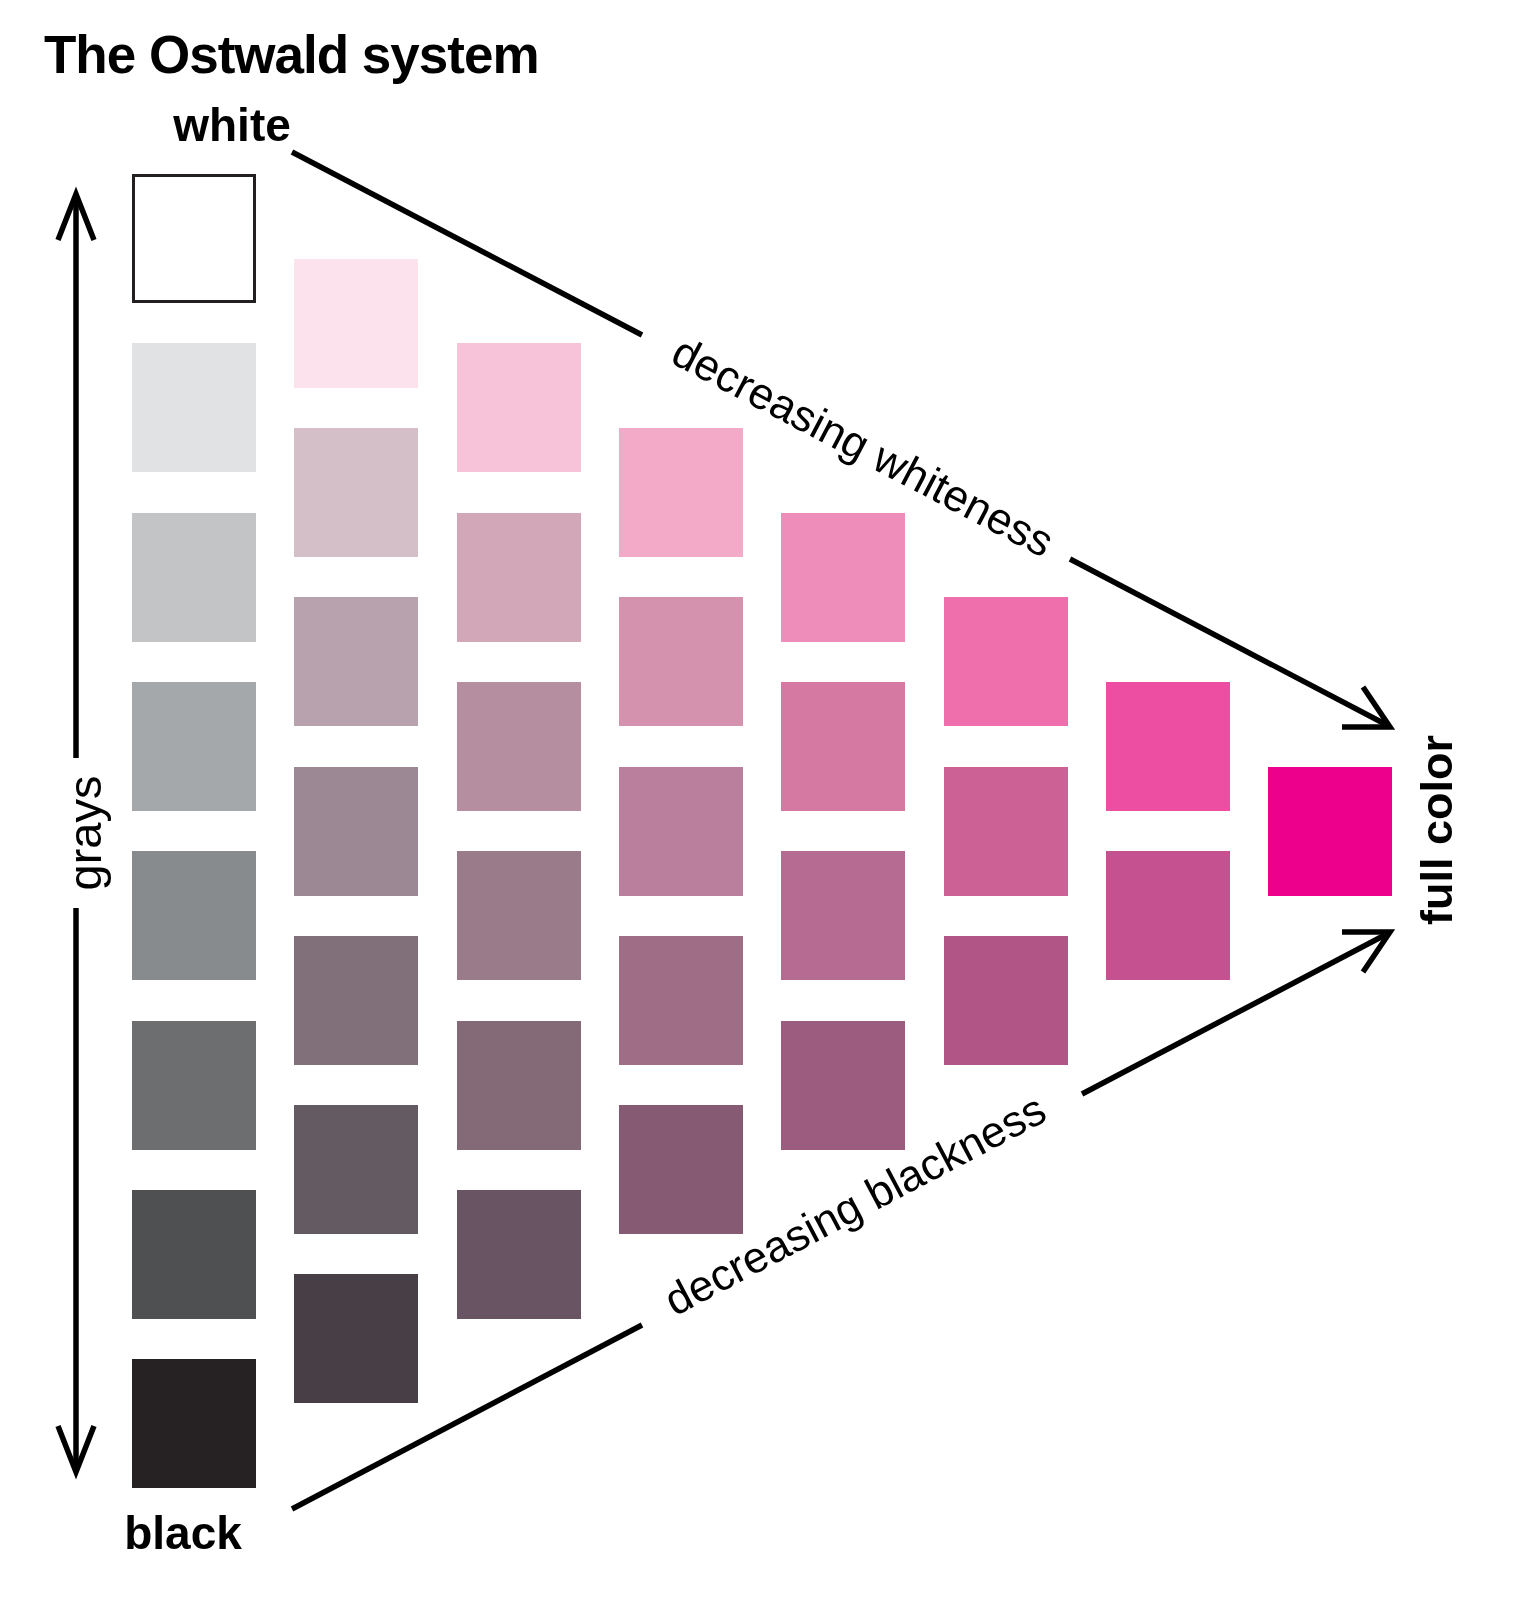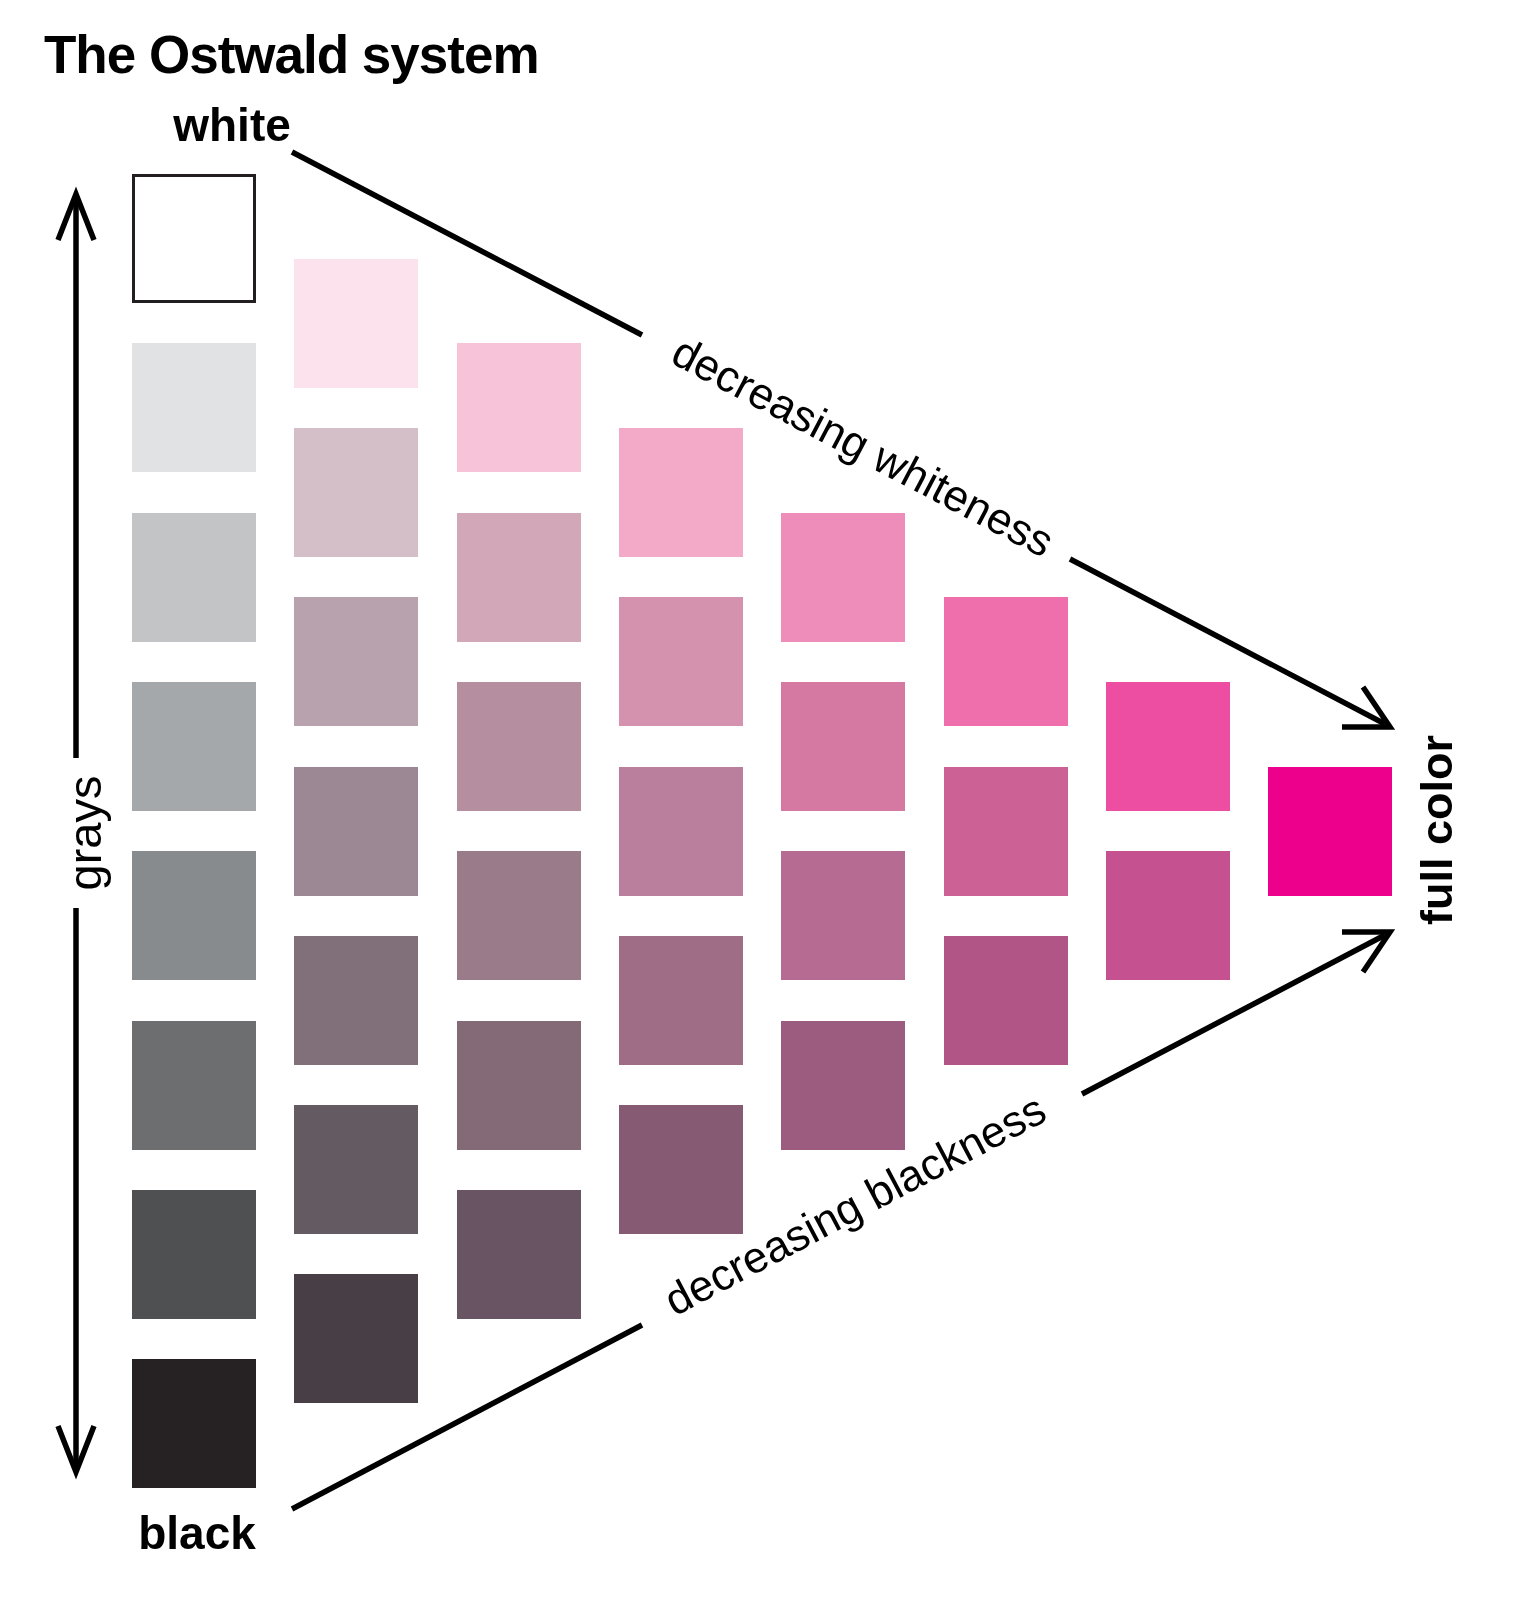--- a/index.html
+++ b/index.html
@@ -4,21 +4,21 @@
 <style>
   html,body{margin:0;padding:0;background:#ffffff;}
   body{width:1522px;height:1600px;position:relative;overflow:hidden;
        font-family:"Liberation Sans", sans-serif;color:#000;}
   .canvas{position:absolute;inset:0;text-align:right;}
   .title{position:absolute;left:44px;top:24px;font-size:53px;font-weight:bold;letter-spacing:-1px;}
   .lbl{position:absolute;font-size:46px;font-weight:bold;white-space:nowrap;}
   .center-x{transform:translateX(-50%);}
   .rot{transform:translate(-50%,-50%) rotate(-90deg);}
   .white-lbl{left:195px;top:98px;margin-left:37px;}
-  .black-lbl{left:197px;top:1506px;}
+  .black-lbl{left:183px;top:1506px;}
   .grays-lbl{left:84px;top:833px;font-weight:normal;font-size:47px;}
   .fullcolor-lbl{left:1437px;top:830px;font-size:45px;}
   .swatch{position:absolute;width:124px;height:129px;}
   .swatch.outlined{border:3px solid #231f20;box-sizing:border-box;background:#ffffff;}
   .annot{position:absolute;left:0;top:0;pointer-events:none;}
   .annot text{font-family:"Liberation Sans", sans-serif;font-size:44px;fill:#000;}
   .copyright{position:absolute;right:17px;top:1548px;font-size:40px;color:#111;white-space:nowrap;}
 </style>
 </head>
 <body>

